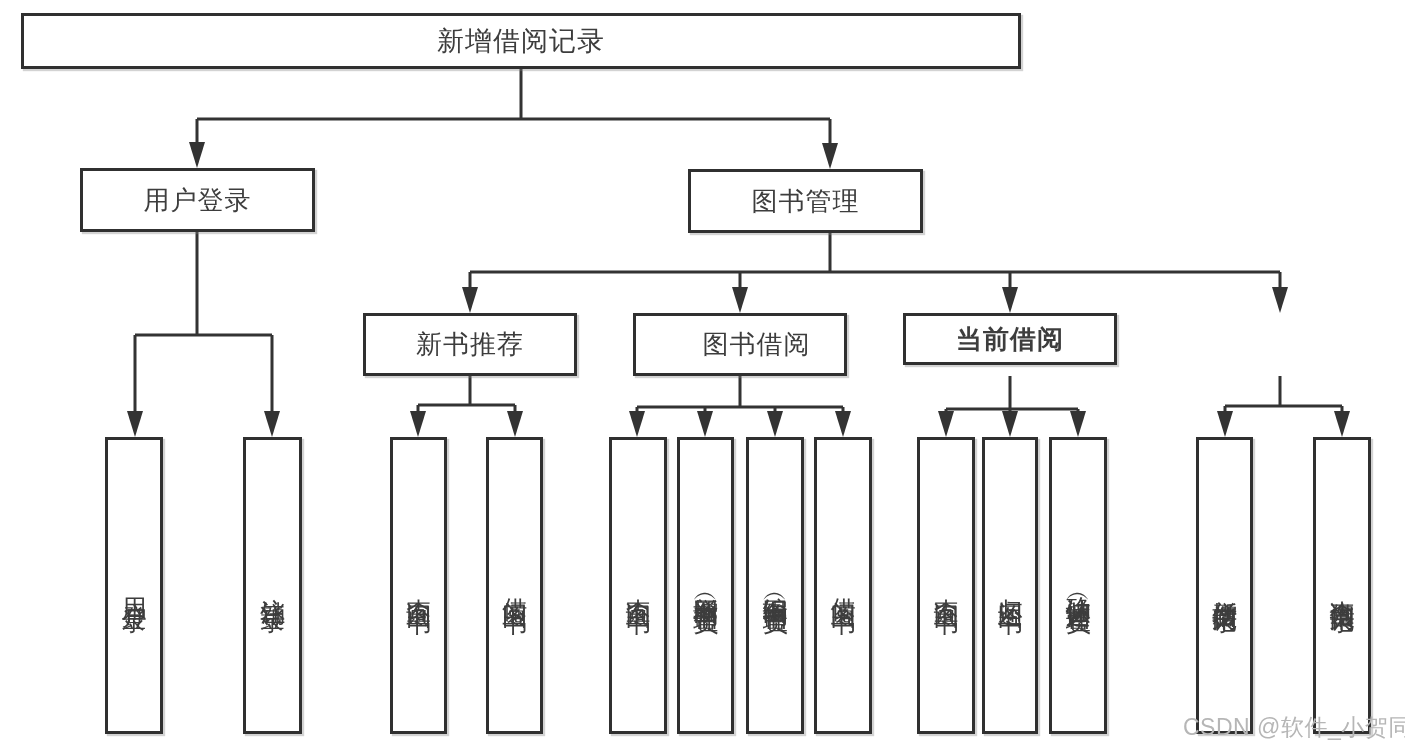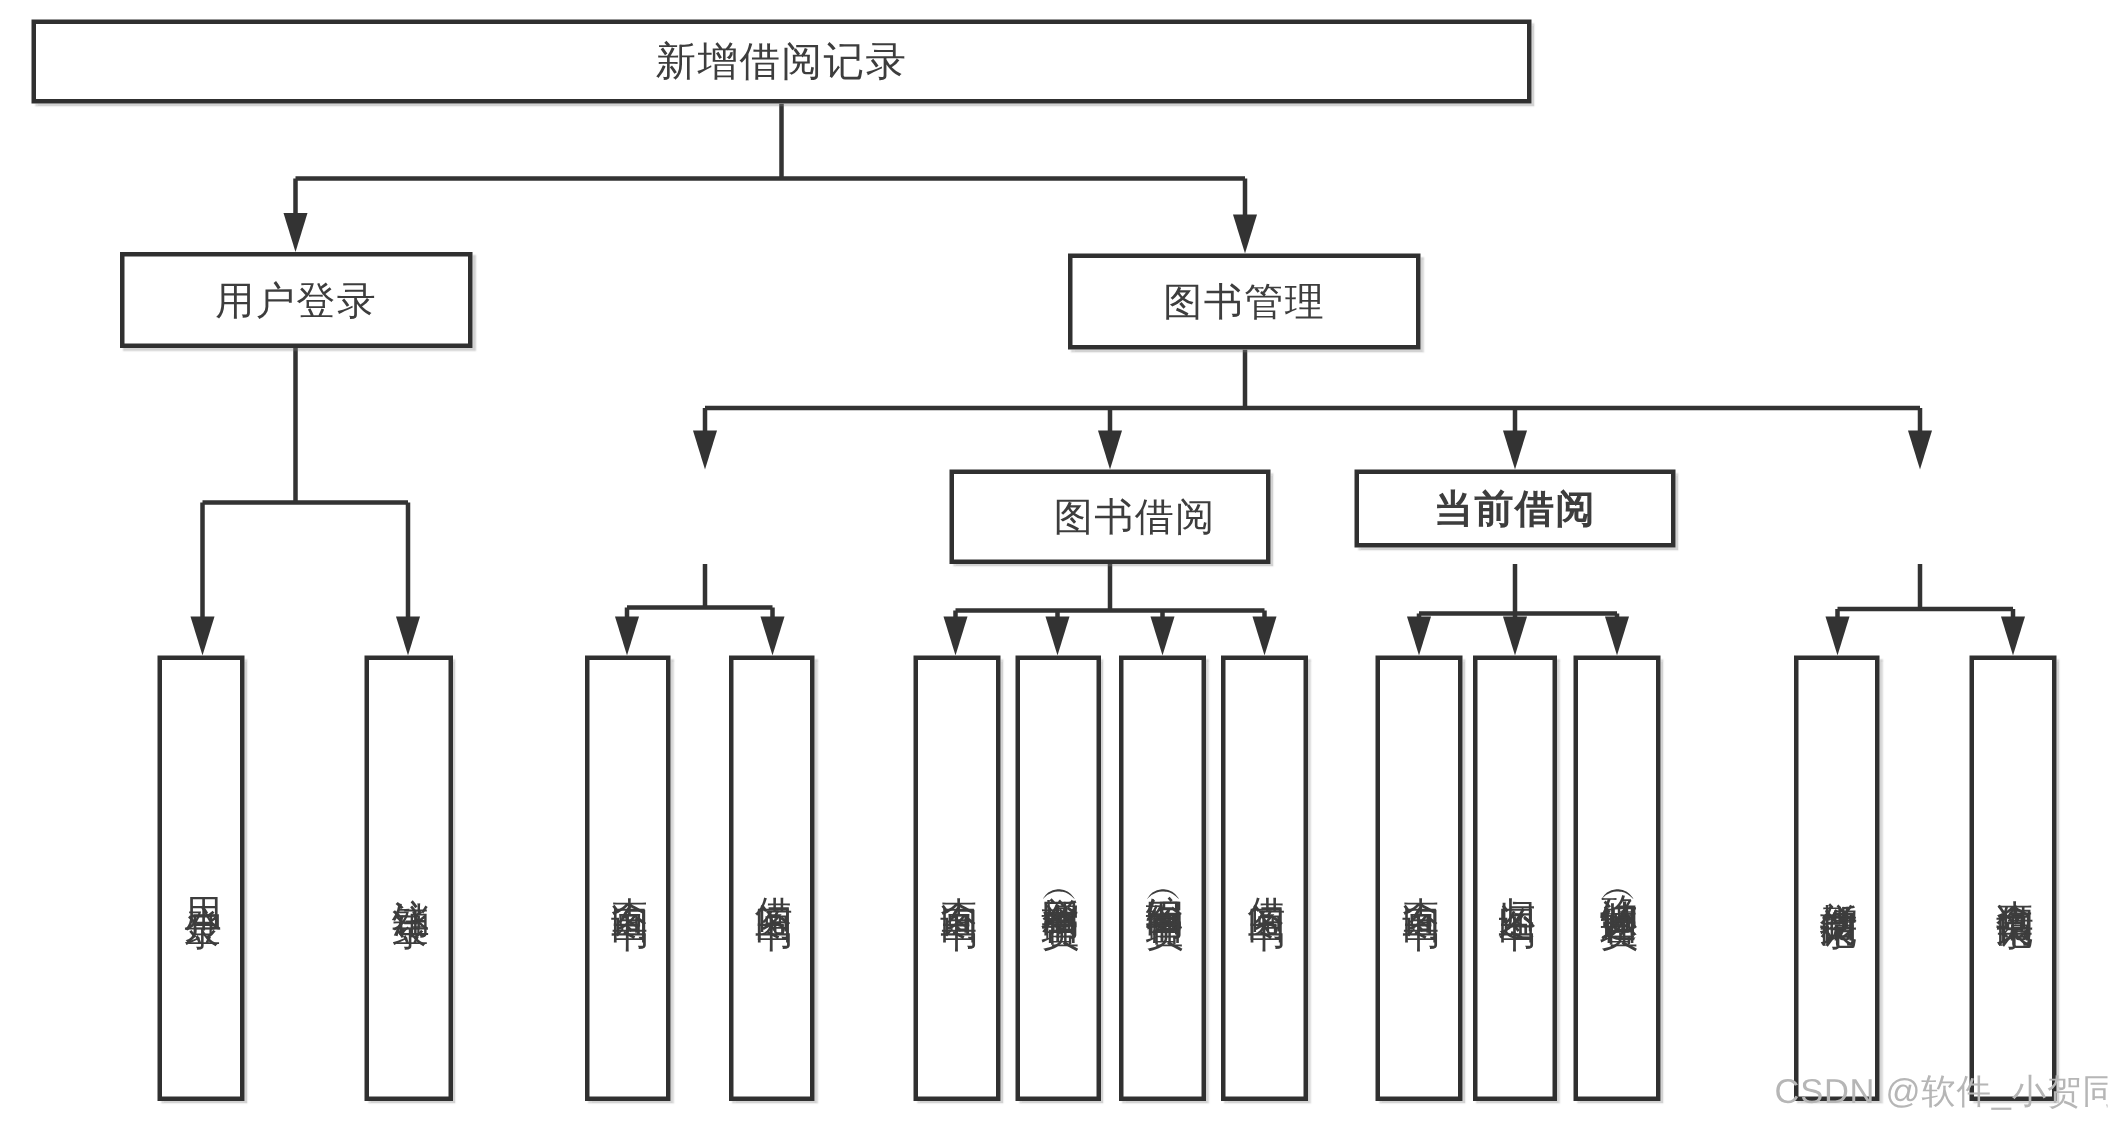--- a/index.html
+++ b/index.html
@@ -96,22 +96,23 @@
       <polygon points="1070,411 1086,411 1078,437"></polygon>
 
       <polygon points="1217,411 1233,411 1225,437"></polygon>
       <polygon points="1334,411 1350,411 1342,437"></polygon>
     </g>
   </svg>
 
   <div class="node h-node root-node" style="left:21px; top:13px; width:1000px; height:56px;">新增借阅记录</div>
 
   <div class="node h-node" style="left:80px; top:168px; width:235px; height:64px;">用户登录</div>
-  <div class="node h-node" style="left:712px; top:169px; width:235px; height:64px;">图书管理</div>
+  <div class="node h-node" style="left:688px; top:169px; width:235px; height:64px;">图书管理</div>
 
+  <div class="node h-node" style="left:363px; top:313px; width:214px; height:63px;">新书推荐</div>
   <div class="node h-node" style="left:633px; top:313px; width:214px; height:63px;padding-left:33px;">图书借阅</div>
   <div class="node h-node" style="left:903px; top:313px; width:214px; height:52px;font-weight:bold;">当前借阅</div>
 
   <div class="node leaf" style="left:105px; top:437px; width:58px; height:297px;">
     <span class="vtext">用户登录</span>
   </div>
   <div class="node leaf" style="left:243px; top:437px; width:59px; height:297px;">
     <span class="vtext">注销登录</span>
   </div>
 

